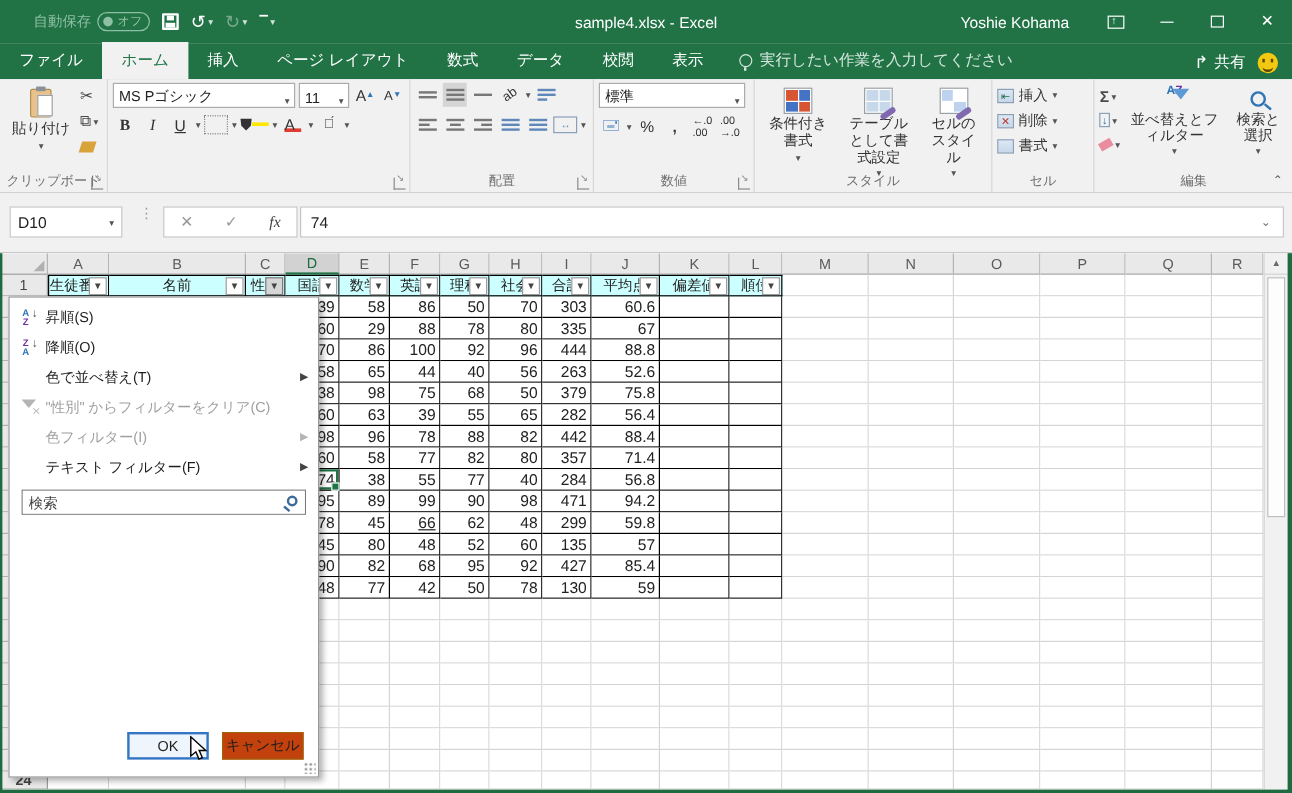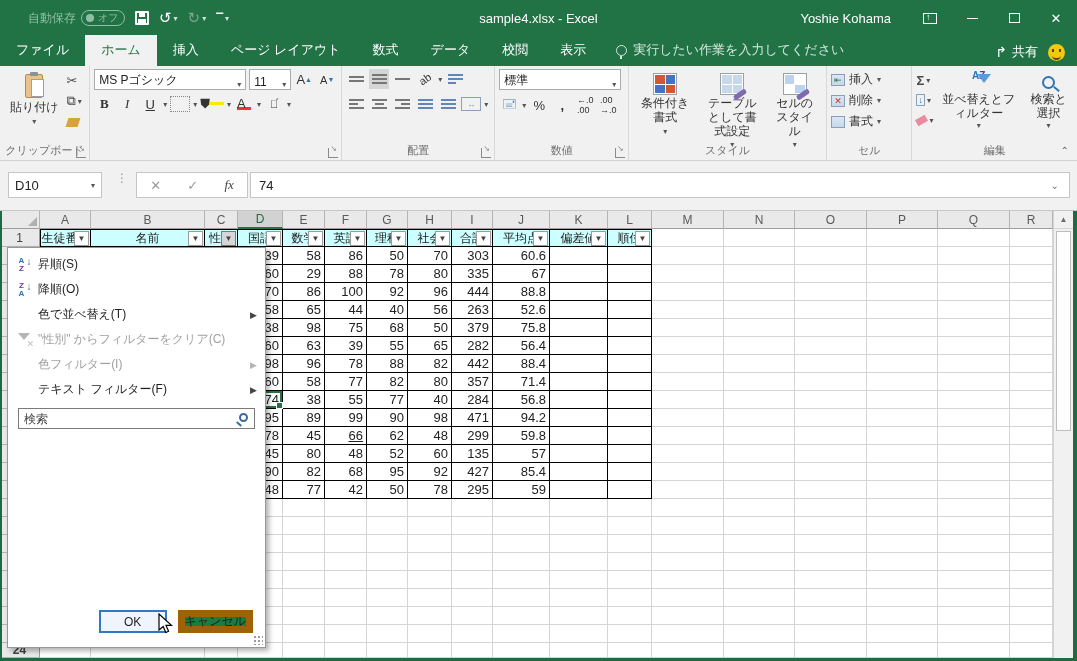--- a/index.html
+++ b/index.html
@@ -138,21 +138,21 @@
   .listbox { margin:4px 10px; height:158px; border:1px solid #a8a8a8; background:#fff; overflow:hidden; padding:3px 0 0 6px; }
   .litem { display:flex; align-items:center; gap:5px; height:18px; position:relative; padding-left:12px; }
   .litem:before { content:""; position:absolute; left:4px; top:0; bottom:0; border-left:1px dotted #b5b5b5; }
   .litem:after { content:""; position:absolute; left:4px; top:9px; width:7px; border-top:1px dotted #b5b5b5; }
   .cb { width:13px; height:13px; border:1px solid #707070; background:#fff; flex:none; display:flex; align-items:center; justify-content:center; font-size:11px; }
   .cb.ind:after { content:""; width:7px; height:7px; background:#1e1e1e; display:block; }
   .cb.chk:after { content:"✓"; font-weight:bold; color:#1e1e1e; margin-top:-1px; }
   .btnrow { position:absolute; left:0; right:0; bottom:14px; display:flex; justify-content:flex-end; gap:11px; padding-right:12px; }
   .btn { min-width:68px; height:23px; font-size:12px; display:flex; align-items:center; justify-content:center; }
   .btn.ok { background:#eff5fc; border:2px solid #3576c4; }
-  .btn.cancel { background:#15803d; border:7px solid #a16207; }
+  .btn.cancel { background:#c2410c; border:1px solid #a16207; }
   .grip { position:absolute; right:2px; bottom:2px; width:10px; height:10px;
     background:radial-gradient(circle at 2px 2px,#9a9a9a 1px,transparent 1.2px) 0 0/4px 4px; }
   #cursor { position:absolute; left:157px; top:613px; z-index:50; }
 </style>
 </head>
 <body>
 
 <div id="app">
 
   <div id="titlebar">
@@ -822,21 +822,21 @@
       <div class="grow" style="height: 18px;">
         <div class="rowhdr" style="width: 40px;">15</div>
         <div class="cell tbl" style="width: 51px;"></div>
         <div class="cell tbl" style="width: 114px;"></div>
         <div class="cell tbl" style="width: 33px;"></div>
         <div class="cell tbl num" style="width: 45px;">48</div>
         <div class="cell tbl num" style="width: 42px;">77</div>
         <div class="cell tbl num" style="width: 42px;">42</div>
         <div class="cell tbl num" style="width: 41px;">50</div>
         <div class="cell tbl num" style="width: 44px;">78</div>
-        <div class="cell tbl num" style="width: 41px;">295</div>
+        <div class="cell tbl num" style="width: 41px;">130</div>
         <div class="cell tbl num" style="width: 57px;">59</div>
         <div class="cell tbl" style="width: 58px;"></div>
         <div class="cell tbl" style="width: 44px;"></div>
         <div class="cell" style="width: 72px;"></div>
         <div class="cell" style="width: 71px;"></div>
         <div class="cell" style="width: 72px;"></div>
         <div class="cell" style="width: 71px;"></div>
         <div class="cell" style="width: 72px;"></div>
         <div class="cell" style="width: 43px;"></div>
       </div>

